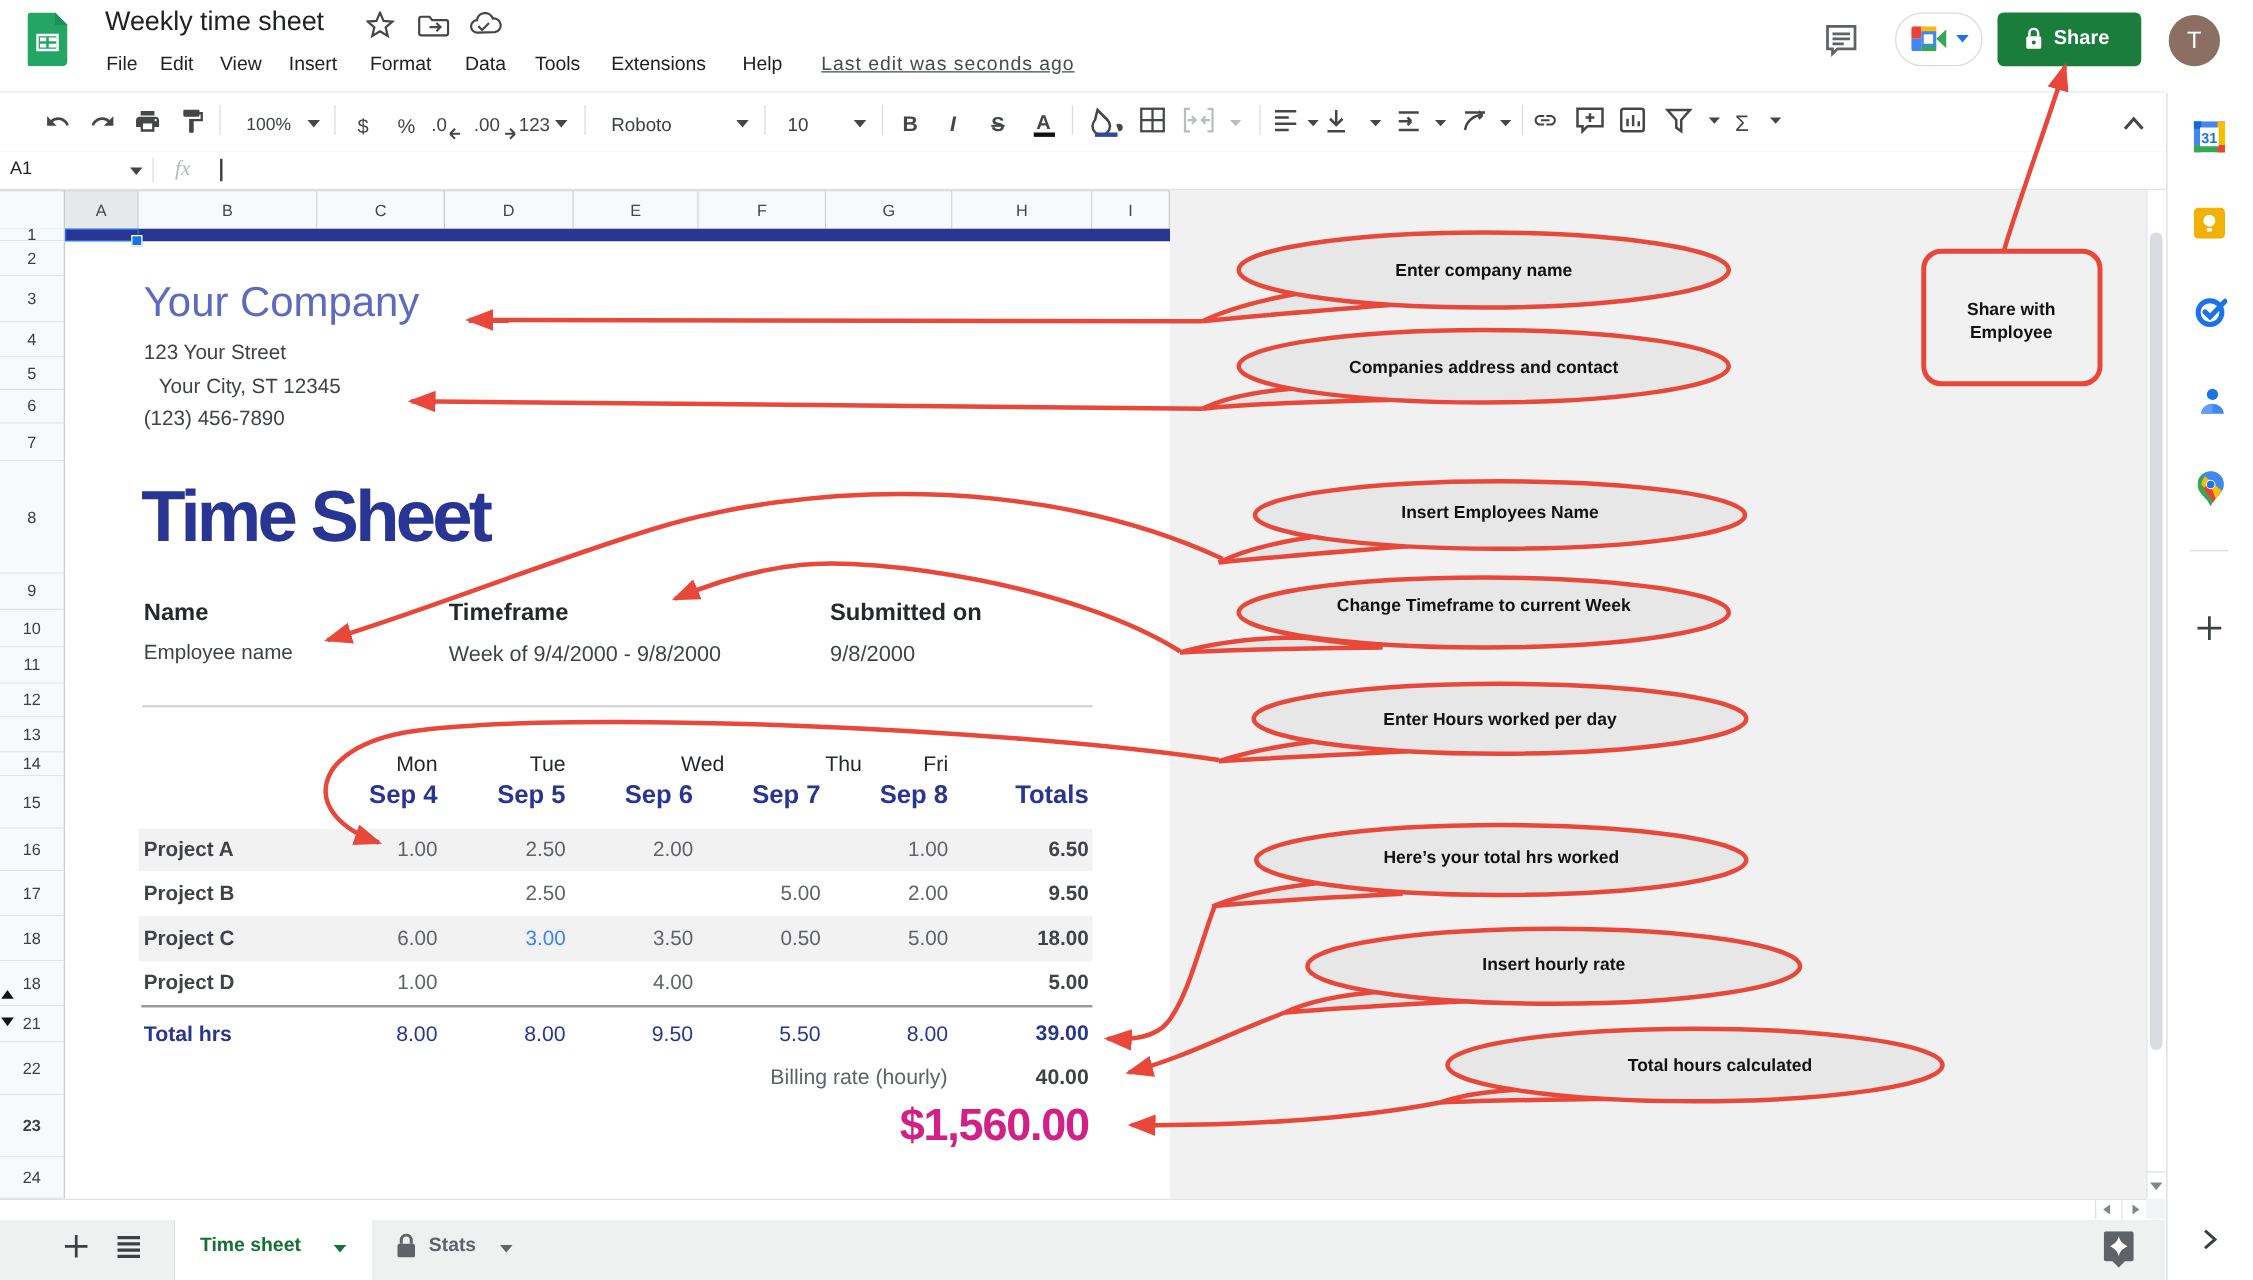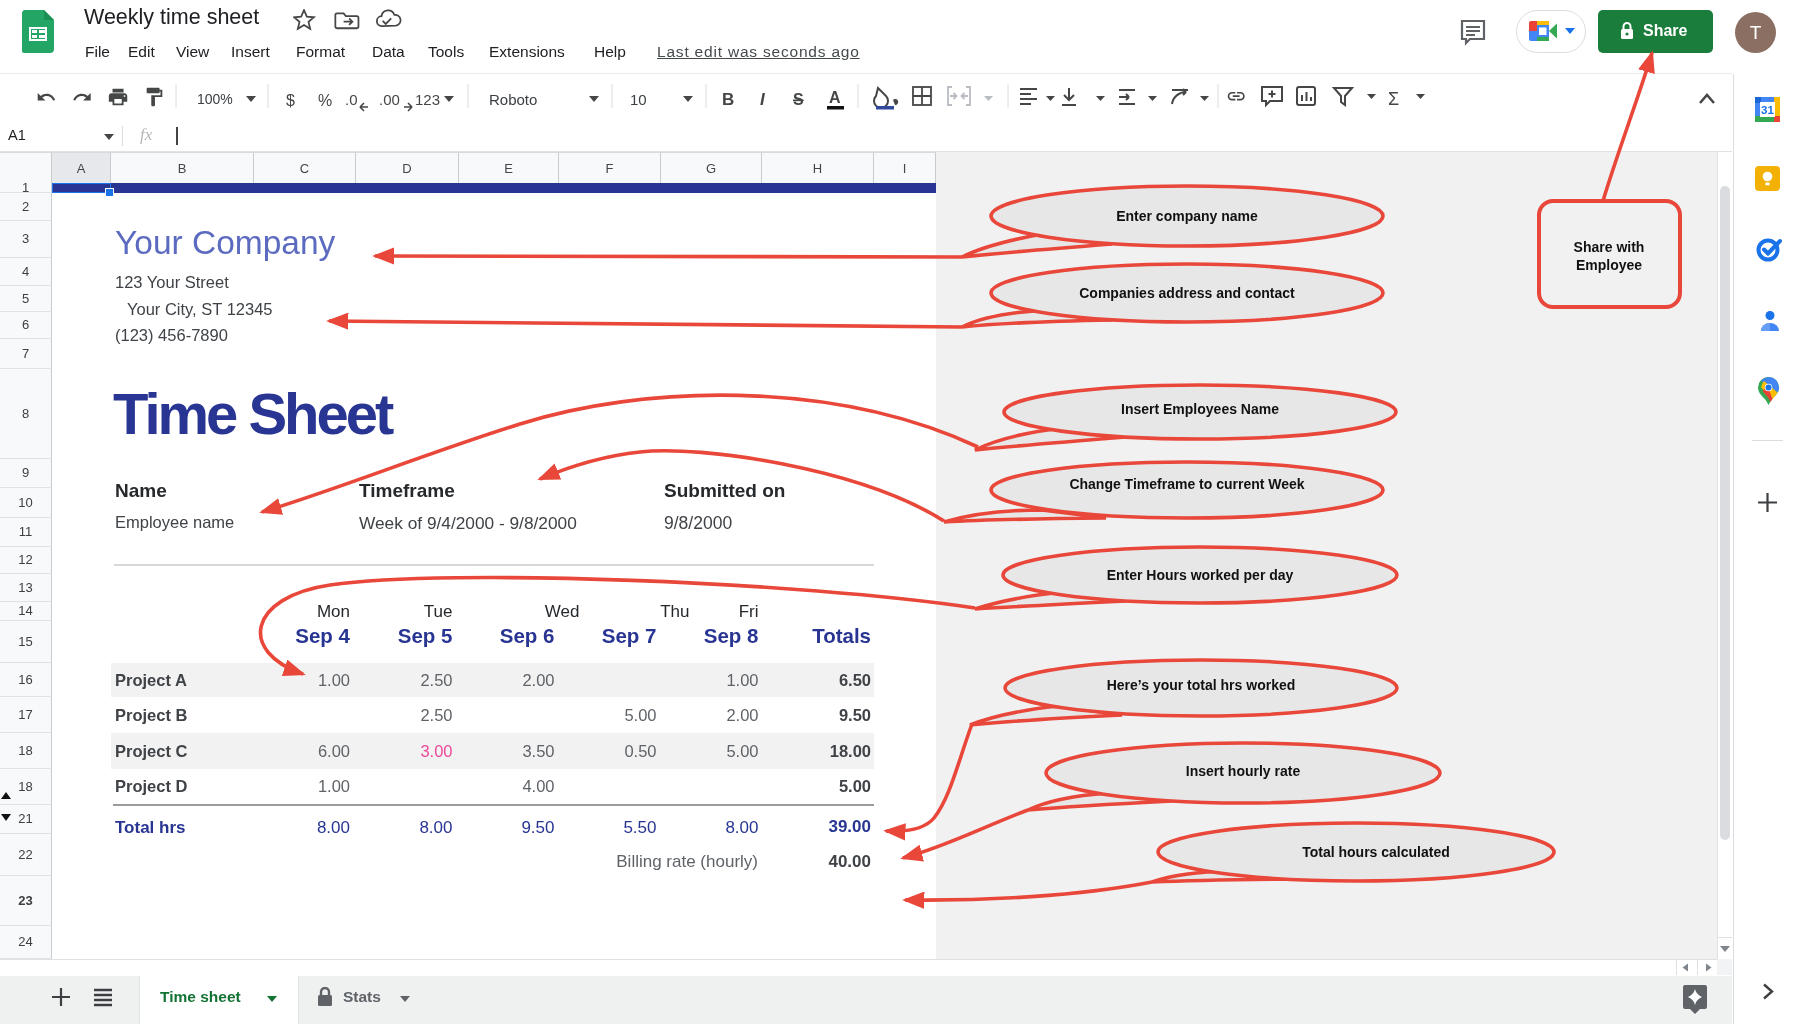--- a/index.html
+++ b/index.html
@@ -234,38 +234,39 @@
   <div class="ab num" style="left:434.5px;top:671px;width:120px;font-size:16.5px;color:#5f6368;">2.00</div>
   <div class="ab num" style="left:638.5px;top:671px;width:120px;font-size:16.5px;color:#5f6368;">1.00</div>
   <div class="ab num" style="left:751px;top:671px;width:120px;font-size:16.5px;color:#3f4347;font-weight:bold;">6.50</div>
   <div class="ab" style="left:115px;top:706px;font-size:16.5px;color:#3f4347;font-weight:bold;">Project B</div>
   <div class="ab num" style="left:332.5px;top:706px;width:120px;font-size:16.5px;color:#5f6368;">2.50</div>
   <div class="ab num" style="left:536.5px;top:706px;width:120px;font-size:16.5px;color:#5f6368;">5.00</div>
   <div class="ab num" style="left:638.5px;top:706px;width:120px;font-size:16.5px;color:#5f6368;">2.00</div>
   <div class="ab num" style="left:751px;top:706px;width:120px;font-size:16.5px;color:#3f4347;font-weight:bold;">9.50</div>
   <div class="ab" style="left:115px;top:742px;font-size:16.5px;color:#3f4347;font-weight:bold;">Project C</div>
   <div class="ab num" style="left:230px;top:742px;width:120px;font-size:16.5px;color:#5f6368;">6.00</div>
-  <div class="ab num" style="left:332.5px;top:742px;width:120px;font-size:16.5px;color:#ec4899;text-align:right;">3.00</div>
+  <div class="ab num" style="left:332.5px;top:742px;width:120px;font-size:16.5px;color:#3b82f6;text-align:right;">3.00</div>
   <div class="ab num" style="left:434.5px;top:742px;width:120px;font-size:16.5px;color:#5f6368;">3.50</div>
   <div class="ab num" style="left:536.5px;top:742px;width:120px;font-size:16.5px;color:#5f6368;">0.50</div>
   <div class="ab num" style="left:638.5px;top:742px;width:120px;font-size:16.5px;color:#5f6368;">5.00</div>
   <div class="ab num" style="left:751px;top:742px;width:120px;font-size:16.5px;color:#3f4347;font-weight:bold;">18.00</div>
   <div class="ab" style="left:115px;top:777px;font-size:16.5px;color:#3f4347;font-weight:bold;">Project D</div>
   <div class="ab num" style="left:230px;top:777px;width:120px;font-size:16.5px;color:#5f6368;">1.00</div>
   <div class="ab num" style="left:434.5px;top:777px;width:120px;font-size:16.5px;color:#5f6368;">4.00</div>
   <div class="ab num" style="left:751px;top:777px;width:120px;font-size:16.5px;color:#3f4347;font-weight:bold;">5.00</div>
   <div class="ab" style="left:115px;top:818px;font-size:17px;font-weight:bold;color:#283593;">Total hrs</div>
   <div class="ab num" style="left:230px;top:818px;width:120px;font-size:16.5px;font-size:17px;color:#283593;">8.00</div>
   <div class="ab num" style="left:332.5px;top:818px;width:120px;font-size:16.5px;font-size:17px;color:#283593;">8.00</div>
   <div class="ab num" style="left:434.5px;top:818px;width:120px;font-size:16.5px;font-size:17px;color:#283593;">9.50</div>
   <div class="ab num" style="left:536.5px;top:818px;width:120px;font-size:16.5px;font-size:17px;color:#283593;">5.50</div>
   <div class="ab num" style="left:638.5px;top:818px;width:120px;font-size:16.5px;font-size:17px;color:#283593;">8.00</div>
   <div class="ab num" style="left:751px;top:817px;width:120px;font-size:16.5px;font-size:17px;font-weight:bold;color:#283593;">39.00</div>
   <div class="ab num" style="left:560px;top:852px;width:198px;font-size:17px;color:#5f6368;">Billing rate (hourly)</div>
   <div class="ab num" style="left:751px;top:852px;width:120px;font-size:16.5px;font-size:17px;font-weight:bold;color:#3f4347;">40.00</div>
+  <div class="ab num" style="left:671px;top:879px;width:200px;font-size:36px;font-weight:bold;letter-spacing:-1px;color:#d32086;">$1,560.00</div>
 
   <div class="ab" style="left:1717px;top:152px;width:15px;height:807px;background:#fff;border-left:1px solid #e0e3e6;"></div>
   <div class="ab" style="left:1720px;top:186px;width:10px;height:654px;background:#dadce0;border-radius:5px;"></div>
   <div class="ab" style="left:1717px;top:937px;width:15px;height:22px;border-top:1px solid #e0e3e6;"></div>
   <svg class="ab" style="left:1720px;top:945px;" width="10" height="8">
       <path d="M0 1 l10 0 -5 6z" fill="#80868b"></path>
     </svg>
   <div class="ab" style="left:0;top:959px;width:1717px;height:16px;background:#fff;border-top:1px solid #dfe1e3;border-bottom:1px solid #dfe1e3;"></div>
   <div class="ab" style="left:1676px;top:959px;width:21px;height:16px;border-left:1px solid #dfe1e3;"></div>
   <div class="ab" style="left:1697px;top:959px;width:20px;height:16px;border-left:1px solid #dfe1e3;"></div>

